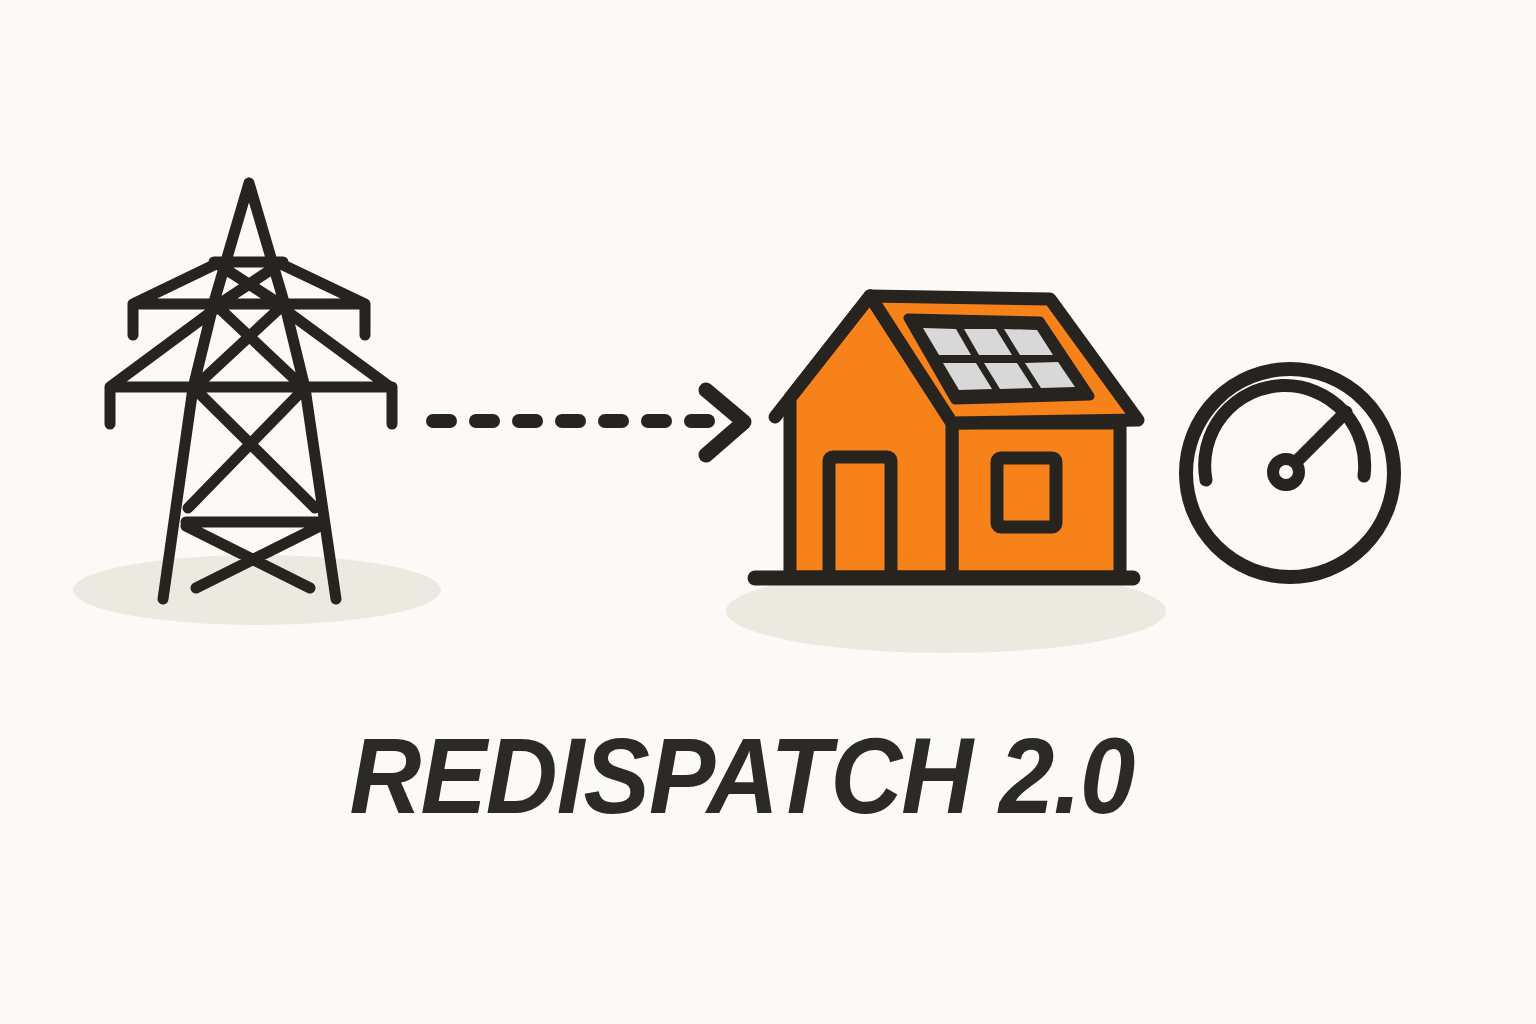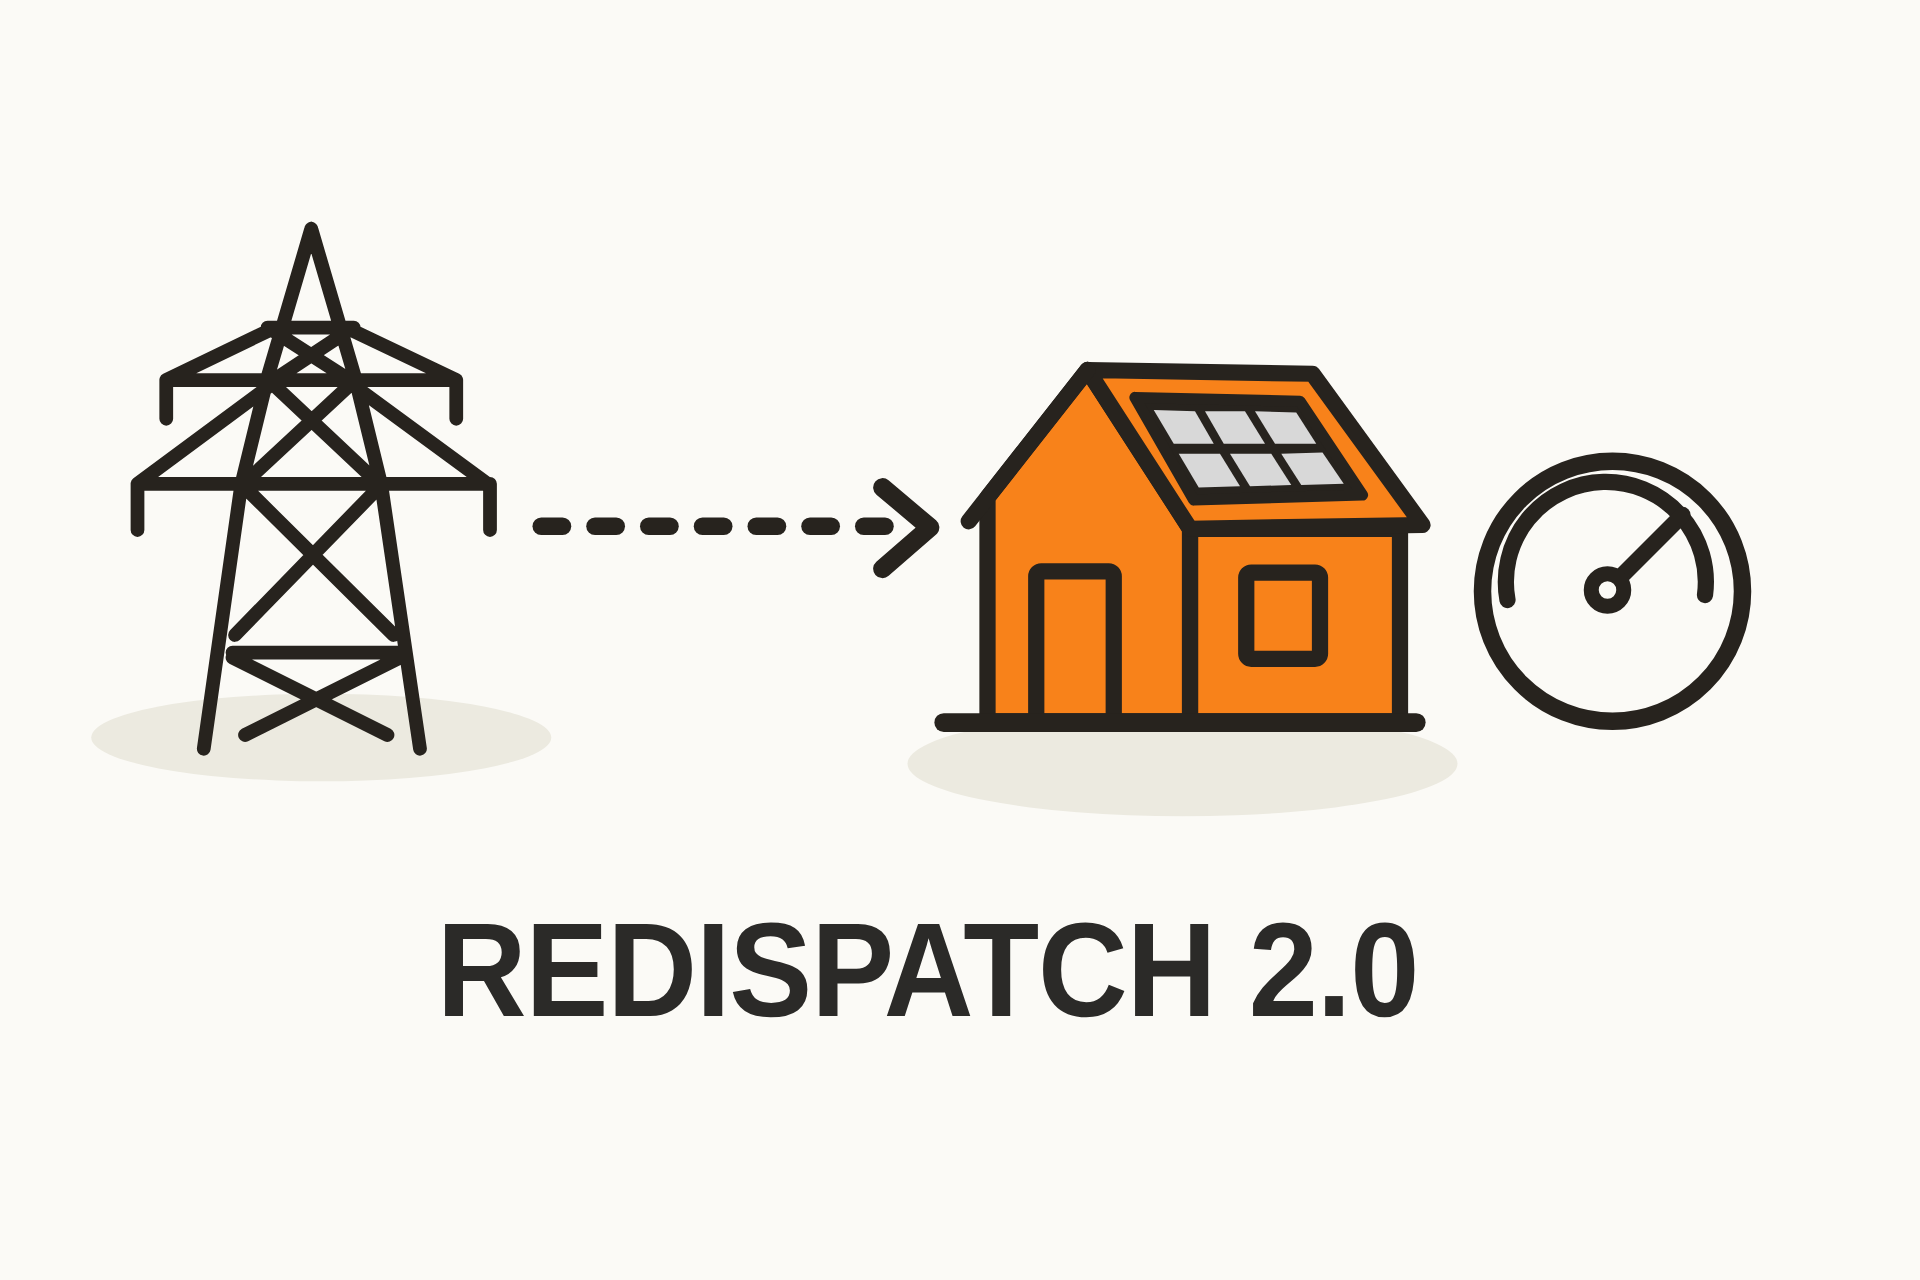--- a/index.html
+++ b/index.html
@@ -3,20 +3,21 @@
 <meta charset="utf-8">
 <style>
   html, body { margin: 0; padding: 0; }
   body { background: var(--bg, #FBFAF6); font-family: "Liberation Sans", sans-serif; }
   .stage {
     position: relative;
     width: 1536px;
     height: 1024px;
     overflow: hidden;
     background: var(--bg, #FBFAF6);
+    font-style: italic;
   }
   .illustration { position: absolute; inset: 0; }
 
   
   .ln      { stroke: var(--ink); stroke-width: 11; fill: none; stroke-linecap: round; stroke-linejoin: round; }
   .ln13    { stroke: var(--ink); stroke-width: 13; fill: none; stroke-linecap: round; stroke-linejoin: round; }
   .ground  { stroke: var(--ink); stroke-width: 15; fill: none; stroke-linecap: round; }
   .shadow  { fill: var(--shadow); }
   .accent  { fill: var(--accent); stroke: var(--ink); stroke-width: 13; stroke-linejoin: round; }
   .dash    { fill: var(--ink); }

